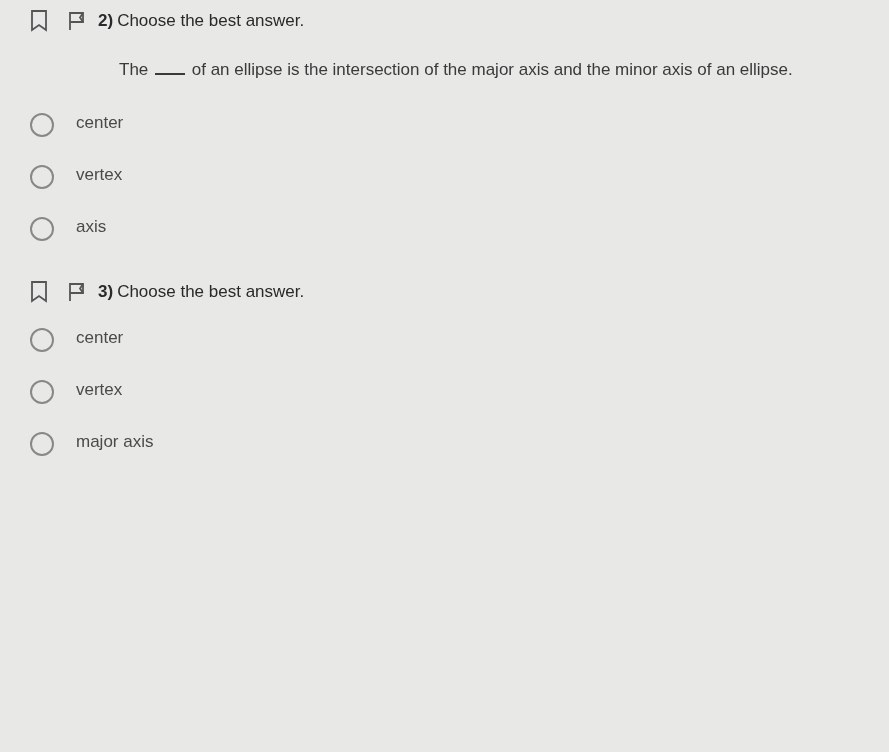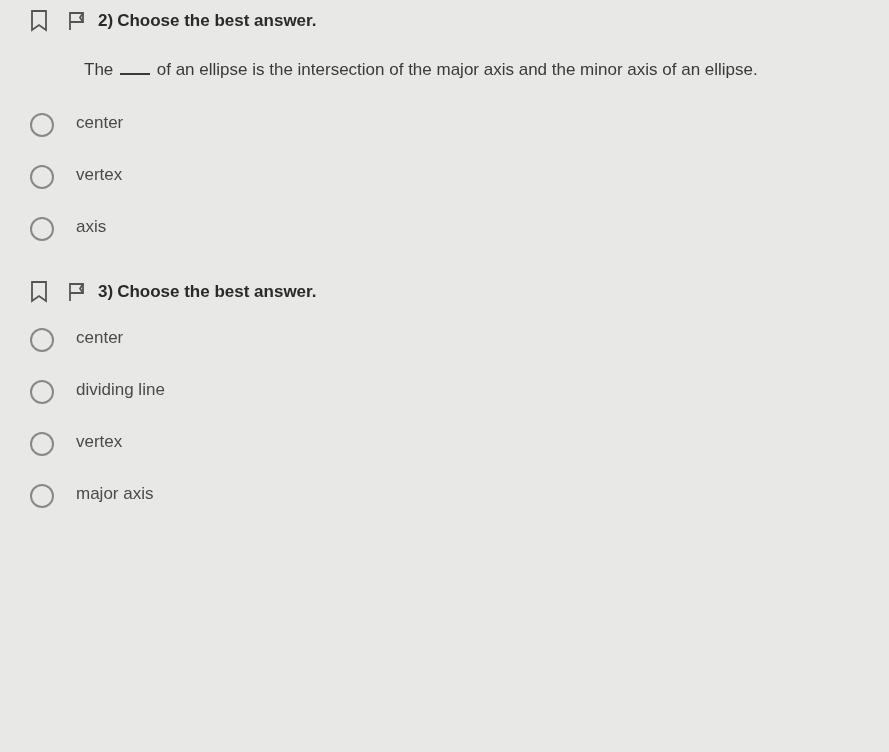--- a/index.html
+++ b/index.html
@@ -33,29 +33,29 @@
       width: 18px;
       height: 20px;
       margin-right: 12px;
     }
     .question-number {
       font-weight: bold;
       font-size: 17px;
       color: #2a2a2a;
     }
     .question-title {
-      font-weight: bold;
+      font-weight: normal;
       font-size: 17px;
       color: #2a2a2a;
       margin-left: 4px;
     }
     .question-text {
       font-size: 17px;
       color: #3a3a3a;
-      margin-left: 84px;
+      margin-left: 119px;
       margin-bottom: 30px;
       line-height: 1.5;
     }
     .blank {
       display: inline-block;
       border-bottom: 2px solid #3a3a3a;
       width: 30px;
       margin: 0 2px;
       vertical-align: baseline;
     }
@@ -132,23 +132,19 @@
     </span>
     <span class="question-number">3)</span>
     <span class="question-title">Choose the best answer.</span>
   </div>
   <div class="option-row">
     <div class="radio-circle"></div>
     <span class="option-label">center</span>
   </div>
   <div class="option-row">
     <div class="radio-circle"></div>
-    <span class="option-label">dividing line</span>
-  </div>
-  <div class="option-row">
-    <div class="radio-circle"></div>
     <span class="option-label">vertex</span>
   </div>
   <div class="option-row">
     <div class="radio-circle"></div>
     <span class="option-label">major axis</span>
   </div>
 </div>
 
 </body></html>

